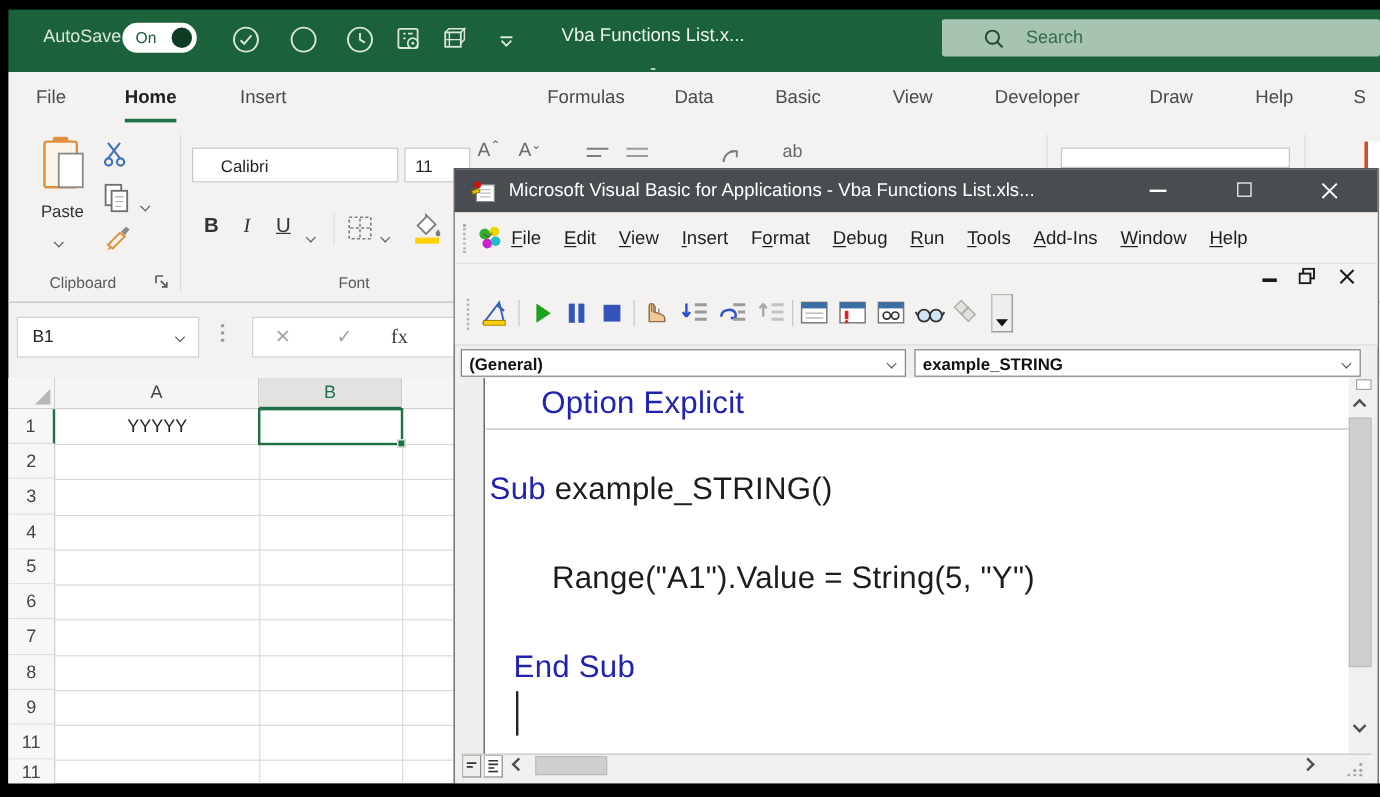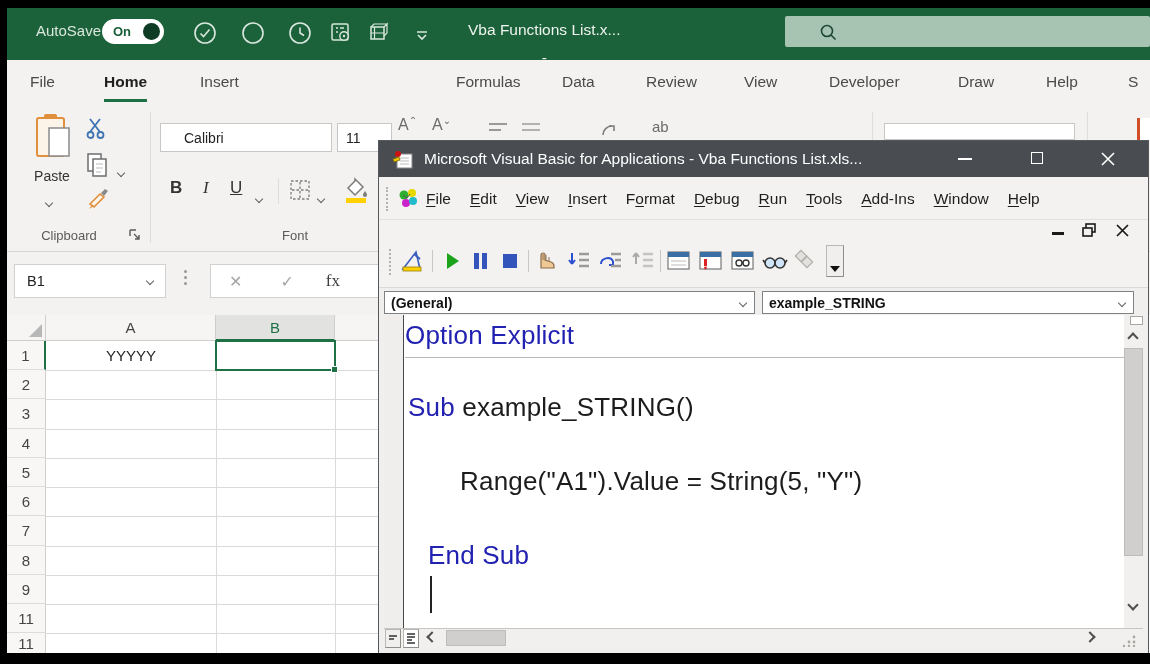--- a/index.html
+++ b/index.html
@@ -5,21 +5,21 @@
   * { margin:0; padding:0; box-sizing:border-box; }
   html,body { background:#000; }
   body { font-family:"Liberation Sans", sans-serif; }
   .screen { position:relative; width:1150px; height:664px; background:#000; overflow:hidden; }
   .abs { position:absolute; }
 
   
   .xl-titlebar { left:7px; top:8px; width:1143px; height:52px; background:#1b6139; }
   .autosave-label { left:36px; top:22px; color:#d9e7de; font-size:15px; }
   .autosave-pill { left:102px; top:19px; width:62px; height:25px; background:#fff; border-radius:13px; display:flex; align-items:center; }
-  .autosave-pill .on-txt { color:#175c37; font-size:13px; font-weight:bold; margin-left:11px; }
+  .autosave-pill .on-txt { color:#175c37; font-size:13px; font-weight:normal; margin-left:11px; }
   .autosave-pill .knob { position:absolute; right:4px; top:4px; width:17px; height:17px; border-radius:50%; background:#0d3b24; }
   .qat-ic { top:20px; width:26px; height:26px; }
   .qat-chev { top:28px; }
   .xl-title-group { left:468px; top:21px; display:flex; gap:10px; align-items:center; color:#eef4f0; font-size:15.5px;flex-direction:column; }
   .search-box { left:785px; top:16px; width:365px; height:31px; background:#a7c4b3; border-radius:2px; display:flex; align-items:center; }
   .search-box svg { margin-left:34px; }
   .search-input { background:transparent; border:none; outline:none; margin-left:18px; font-size:15px; color:#1d4833; width:220px; font-family:"Liberation Sans",sans-serif;}
   .search-input::placeholder { color:#356a50; opacity:1; }
 
   
@@ -132,29 +132,30 @@
     <span>Vba Functions List.x...</span>
     <span>-</span>
     <span>Saved</span>
     <span class="chv chv-d" style="border-color:#cfe0d6; width:6px; height:6px; border-width:0 1.6px 1.6px 0; margin-top:-3px"></span>
   </div>
   <div class="abs search-box">
     <svg width="18" height="18">
         <circle cx="8" cy="8" r="5.5" fill="none" stroke="#1d4833" stroke-width="1.6"></circle>
         <path d="M12 12l4.5 4.5" stroke="#1d4833" stroke-width="1.6"></path>
       </svg>
+    <input class="search-input" placeholder="Search" style="">
   </div>
 
   <div class="abs xl-tabsrow"></div>
   <div class="abs xl-tab" style="left:30px">File</div>
   <div class="abs xl-tab active" style="left:104px">Home</div>
   <div class="abs xl-tab" style="left:200px">Insert</div>
   <div class="abs xl-tab" style="left:456px">Formulas</div>
   <div class="abs xl-tab" style="left:562px">Data</div>
-  <div class="abs xl-tab" style="left:646px">Review</div>
+  <div class="abs xl-tab" style="left:646px">Basic</div>
   <div class="abs xl-tab" style="left:744px">View</div>
   <div class="abs xl-tab" style="left:829px">Developer</div>
   <div class="abs xl-tab" style="left:958px">Draw</div>
   <div class="abs xl-tab" style="left:1046px">Help</div>
   <div class="abs xl-tab" style="left:1128px">S</div>
 
   <div class="abs xl-ribbon"></div>
 
   <div class="abs" style="left:32px; top:112px">
     <svg width="42" height="50">
@@ -414,21 +415,21 @@
     <span>(General)</span>
     <span class="chv chv-sm chv-d"></span>
   </div>
   <div class="abs vba-combo" style="left:762px; top:291px; width:372px; height:23px">
     <span>example_STRING</span>
     <span class="chv chv-sm chv-d"></span>
   </div>
 
   <div class="abs code-bg"></div>
   <div class="abs code-margin"></div>
-  <div class="abs code-line" style="left:405px; top:320px"><span class="kw">Option Explicit</span><span></span></div>
+  <div class="abs code-line" style="left:451px; top:320px"><span class="kw">Option Explicit</span><span></span></div>
   <div class="abs proc-sep" style="left:405px; top:357px; width:719px"></div>
   <div class="abs code-line" style="left:408px; top:392px"><span class="kw">Sub </span><span>example_STRING()</span></div>
   <div class="abs code-line" style="left:460px; top:466px"><span class="kw"></span><span>Range("A1").Value = String(5, "Y")</span></div>
   <div class="abs code-line" style="left:428px; top:540px"><span class="kw">End Sub</span><span></span></div>
   <div class="abs caret" style="left:430px; top:576px; height:37px"></div>
 
   <div class="abs sb" style="left:1124px; top:315px; width:19px; height:313px"></div>
   <div class="abs" style="left:1130px; top:316px; width:13px; height:9px; background:#fff; border:1px solid #a8a6a3"></div>
   <span class="abs chv chv-u" style="left:1129px; top:334px"></span>
   <div class="abs sb-thumb" style="left:1124px; top:348px; width:19px; height:208px"></div>

